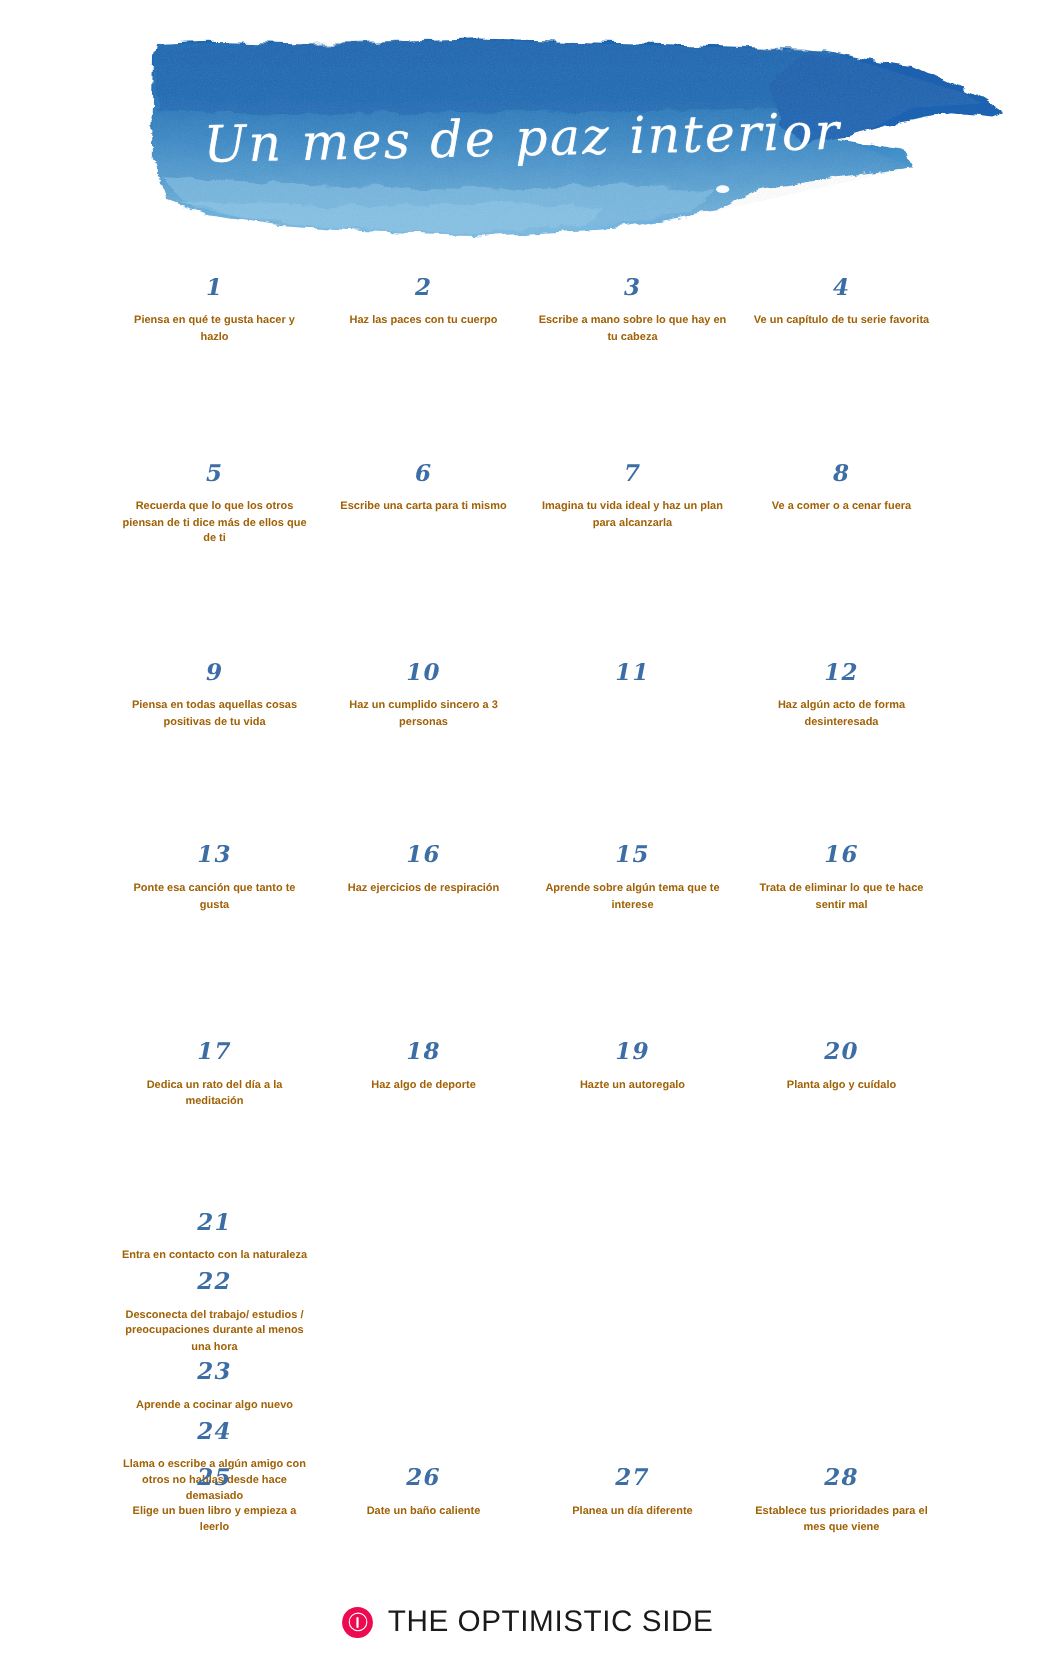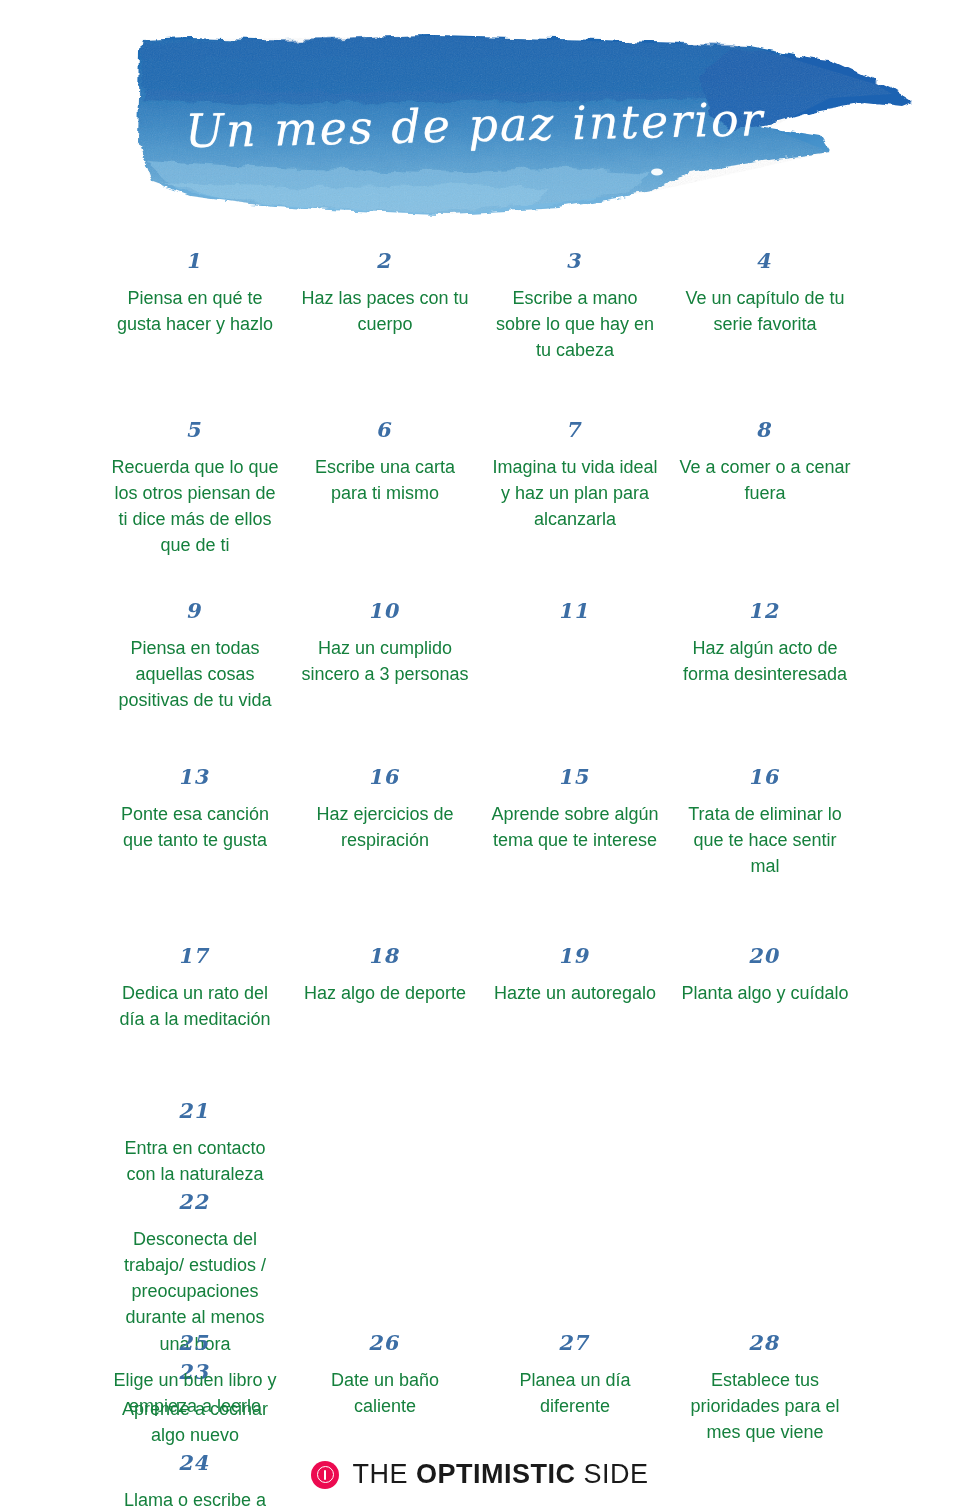--- a/index.html
+++ b/index.html
@@ -72,24 +72,24 @@
     font-style: italic;
     font-weight: 700;
     font-size: 21px;
     color: #3c6ea5;
     letter-spacing: 1px;
     line-height: 1;
     margin-bottom: 14px;
   }
   .day-text {
     font-family: "Liberation Sans", sans-serif;
-    font-weight: 400;
-    font-size: 18px;
+    font-weight: 700;
+    font-size: 10px;
     line-height: 1.45;
-    color: #15803d;
+    color: #a16207;
   }
 
   
   .row-0 { height: 175px; }
   .row-1 { height: 183px; }
   .row-2 { height: 168px; }
   .row-3 { height: 177px; }
   .row-4 { height: 155px; justify-content: space-between; }
   .row-5 { height: 207px; flex-direction: column; }
   .row-6 { height: 148px; }
@@ -143,21 +143,21 @@
     border-radius: 1px;
   }
   .logo-text {
     font-family: "Liberation Sans", sans-serif;
     font-size: 27px;
     letter-spacing: 0.5px;
     color: #1a1a1a;
     white-space: nowrap;
   }
   .logo-the { font-weight: 400; }
-  .logo-opt { font-weight: 700; margin-top: 44px; }
+  .logo-opt { font-weight: 400; margin-top: 44px; }
   .logo-side { font-weight: 400; }
 </style>
 </head>
 <body>
 
 <div class="header">
   <div class="brush-wrap">
     <svg viewBox="0 0 800 190" preserveAspectRatio="none" aria-hidden="true">
       <defs>
         <linearGradient id="brushGrad" x1="0" y1="0" x2="0" y2="1">

